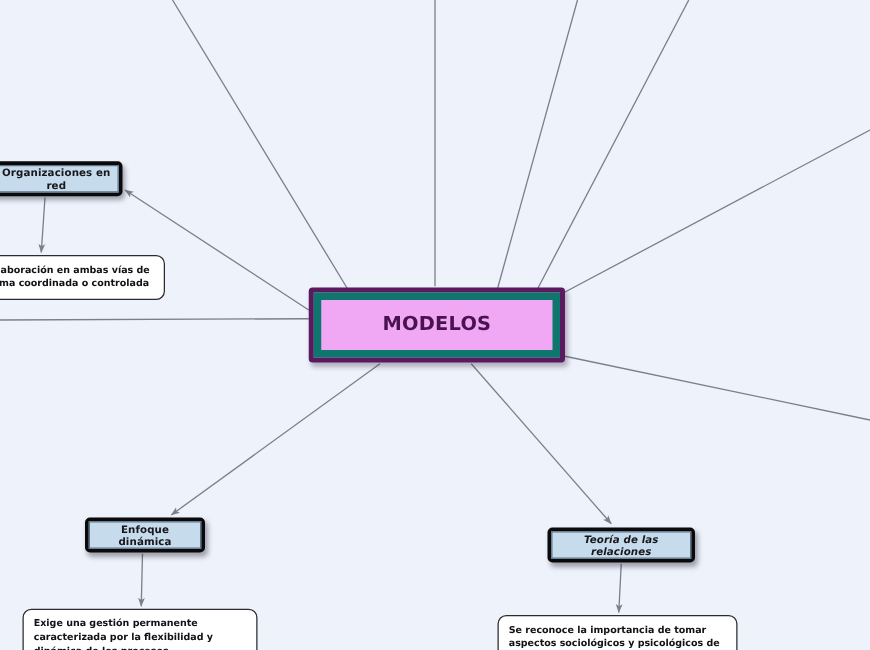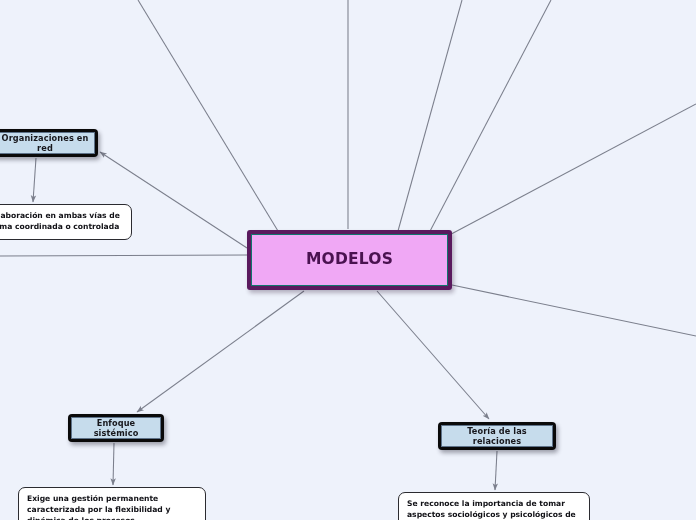--- a/index.html
+++ b/index.html
@@ -39,21 +39,21 @@
     background: #5a1a5e;
     border-radius: 3px;
     box-shadow: 2px 3px 4px rgba(40,20,50,0.30);
     box-sizing: border-box;
     padding: 4px;
   }
   .center-node .inner {
     width: 100%;
     height: 100%;
     background: #f0a8f5;
-    border: 1px solid #0f766e;
+    border: 6px solid #0f766e;
     box-sizing: border-box;
     display: flex;
     align-items: center;
     justify-content: center;
     text-align: center;
     color: #4a1250;
     font-weight: bold;
     font-size: 15.5px;
     line-height: 1.12;
     letter-spacing: 0.2px;
@@ -80,21 +80,21 @@
     text-align: center;
     color: #17171c;
     font-weight: bold;
     font-size: 8.2px;
     letter-spacing: 0.1px;
     padding: 0 4px;
   }
 
   #node-organizaciones { left: -8px;  top: 129px; width: 106px; height: 28px; }
   #node-enfoque        { left: 68px;  top: 414px; width: 96px;  height: 28px; }
-  #node-teoria         { left: 438px; top: 422px; width: 118px; height: 28px; }
+  #node-teoria         { left: 438px; top: 422px; width: 118px; height: 28px; font-style: italic; }
 
   
   .detail-box {
     position: absolute;
     background: #ffffff;
     border: 1px solid #2b2b30;
     border-radius: 7px;
     box-sizing: border-box;
     padding: 6px 8px;
     color: #111116;
@@ -152,21 +152,21 @@
       </span>
     </div>
   </div>
 
   <div class="topic-node" id="node-organizaciones">
     <div class="inner">Organizaciones en red</div>
   </div>
   <div class="detail-box" id="detail-organizaciones">Colaboración en ambas vías de forma coordinada o controlada</div>
 
   <div class="topic-node" id="node-enfoque">
-    <div class="inner">Enfoque sistémico</div>
+    <div class="inner">Enfoque dinámica</div>
   </div>
   <div class="detail-box" id="detail-enfoque">Exige una gestión permanente caracterizada por la flexibilidad y dinámica de los procesos.</div>
 
   <div class="topic-node" id="node-teoria">
     <div class="inner">Teoría de las relaciones</div>
   </div>
   <div class="detail-box" id="detail-teoria">Se reconoce la importancia de tomar aspectos sociológicos y psicológicos de las</div>
 
 </div>
 

